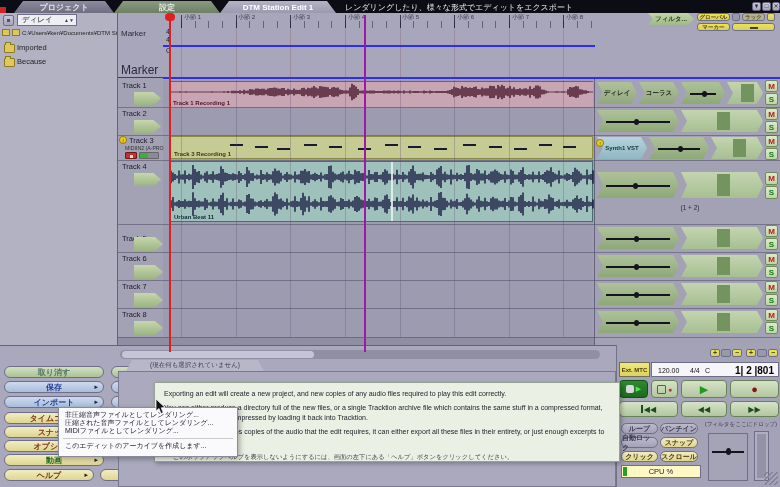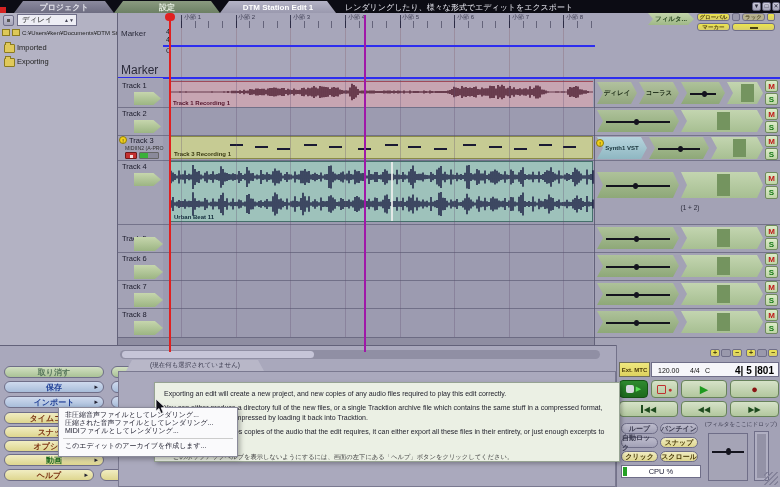--- a/index.html
+++ b/index.html
@@ -84,21 +84,21 @@
   <div class="abs" style="left:2px;top:29px;width:8px;height:7px;background:#ddc858;border:1px solid #8a7a20;"></div>
   <div class="abs" style="left:12px;top:29px;width:8px;height:7px;background:#ddc858;border:1px solid #8a7a20;"></div>
   <div class="abs" style="left:22px;top:30px;width:95px;font-size:6px;color:#222;white-space:nowrap;overflow:hidden;">C:¥Users¥ken¥Documents¥DTM Station</div>
   <div class="abs" style="left:4px;top:44px;">
       <div class="folder"></div>
     </div>
   <div class="abs" style="left:17px;top:43px;font-size:7.5px;color:#222;">Imported</div>
   <div class="abs" style="left:4px;top:58px;">
       <div class="folder"></div>
     </div>
-  <div class="abs" style="left:17px;top:57px;font-size:7.5px;color:#222;">Exporting</div>
+  <div class="abs" style="left:17px;top:57px;font-size:7.5px;color:#222;">Because</div>
 
   <div class="abs btn" style="left:4px;top:351px;width:25px;height:10px;background:#c2d2b4;color:#9aa694;border-color:#9aa89a;font-size:6px;">
       <span>再生</span>
     </div>
   <div class="abs btn bgG" style="left:31px;top:351px;width:28px;height:10px;font-size:5.5px;border-radius:5px;">
     <span style="width:4px;height:4px;border-radius:50%;background:#2a8a2a;margin-right:1px;"></span>
     <span>オートプレイ</span>
     </div>
   <div class="abs btn bgG" style="left:61px;top:351px;width:23px;height:10px;font-size:5.5px;border-radius:5px;">
     <span style="width:4px;height:4px;border-radius:50%;background:#2a8a2a;margin-right:1px;"></span>
@@ -409,21 +409,21 @@
   <div class="abs zbtn zg" style="left:757px;top:349px;"></div>
   <div class="abs zbtn zy" style="left:768px;top:349px;">−</div>
 
   <div class="abs" style="left:619px;top:362px;width:31px;height:15px;background:linear-gradient(#f0e87e,#ddd25e);border:1px solid #6f6e58;font-size:6px;font-weight:bold;color:#4a3a08;display:flex;align-items:center;justify-content:center;">
       <span>Ext. MTC</span>
     </div>
   <div class="abs" style="left:651px;top:362px;width:128px;height:15px;background:#f6f6fa;border:1px solid #6f6e88;">
     <span style="position:absolute;left:6px;top:4px;font-size:7px;color:#111;">120.00</span>
     <span style="position:absolute;left:38px;top:4px;font-size:7px;color:#111;">4/4</span>
     <span style="position:absolute;left:53px;top:4px;font-size:7px;color:#111;">C</span>
-    <span style="position:absolute;right:4px;top:2px;font-size:10px;font-weight:bold;color:#000;">4| 5 |801</span>
+    <span style="position:absolute;right:4px;top:2px;font-size:10px;font-weight:bold;color:#000;">1| 2 |801</span>
   </div>
 
   <div class="abs tbtn" style="left:619px;top:380px;width:29px;height:18px;background:linear-gradient(#2f8a2f,#1d6a1d);border-color:#145014;">
     <span style="width:8px;height:8px;background:#d8d8e0;border-radius:2px;margin-right:2px;"></span>
     <span style="color:#5ae05a;font-size:7px;">▶</span>
     </div>
   <div class="abs tbtn" style="left:651px;top:380px;width:27px;height:18px;">
     <span style="width:7px;height:7px;border:1.5px solid #c03030;border-radius:1px;margin-right:2px;"></span>
     <span style="color:#c03030;font-size:7px;">●</span>
     </div>
@@ -456,21 +456,21 @@
   <div class="abs tog bgY" style="left:660px;top:437px;width:38px;height:11px;color:#4a3a08;">
       <span>スナップ</span>
     </div>
   <div class="abs tog bgY" style="left:621px;top:451px;width:37px;height:11px;color:#4a3a08;">
       <span>クリック</span>
     </div>
   <div class="abs tog bgY" style="left:660px;top:451px;width:38px;height:11px;color:#4a3a08;">
       <span>スクロール</span>
     </div>
 
-  <div class="abs" style="left:621px;top:465px;width:80px;height:13px;background:#ffffff;border:1px solid #6f6e88;">
+  <div class="abs" style="left:621px;top:465px;width:80px;height:13px;background:#fef9c3;border:1px solid #6f6e88;">
     <div style="position:absolute;left:1px;top:1px;width:4px;height:9px;background:#25a025;"></div>
     <div style="text-align:center;font-size:7.5px;color:#22223a;line-height:11px;">CPU %</div>
   </div>
 
   <div class="abs" style="left:704px;top:421px;width:74px;text-align:center;font-size:5.6px;color:#3a3a4e;">(フィルタをここにドロップ)</div>
   <div class="abs" style="left:708px;top:433px;width:40px;height:48px;background:#a5a4b6;border:1px solid #6f6e88;">
     <div style="position:absolute;left:3px;right:3px;top:17px;height:2px;background:#14141e;"></div>
     <div style="position:absolute;left:17px;top:14px;width:5px;height:7px;background:#14141e;border-radius:50%;"></div>
   </div>
   <div class="abs" style="left:754px;top:431px;width:15px;height:50px;background:#b0afc2;border:1px solid #6f6e88;">

